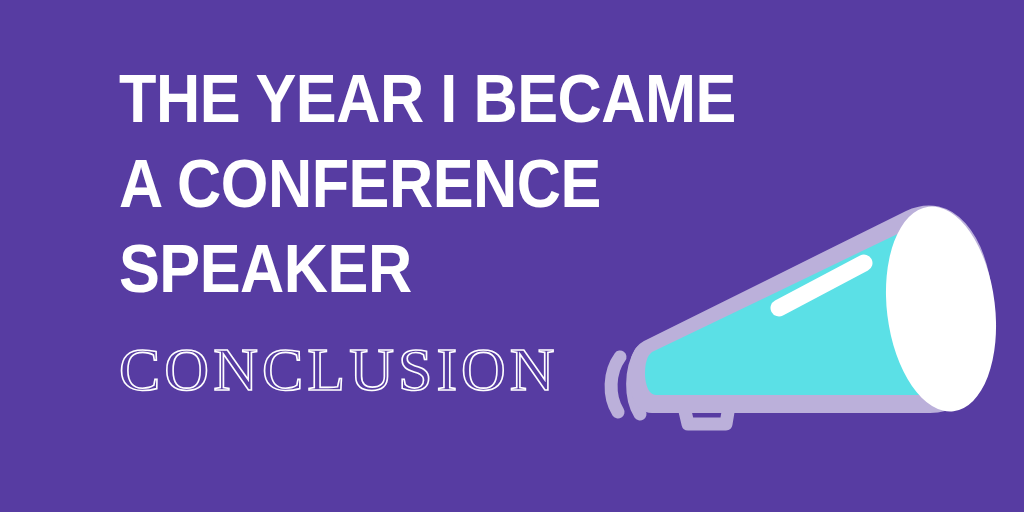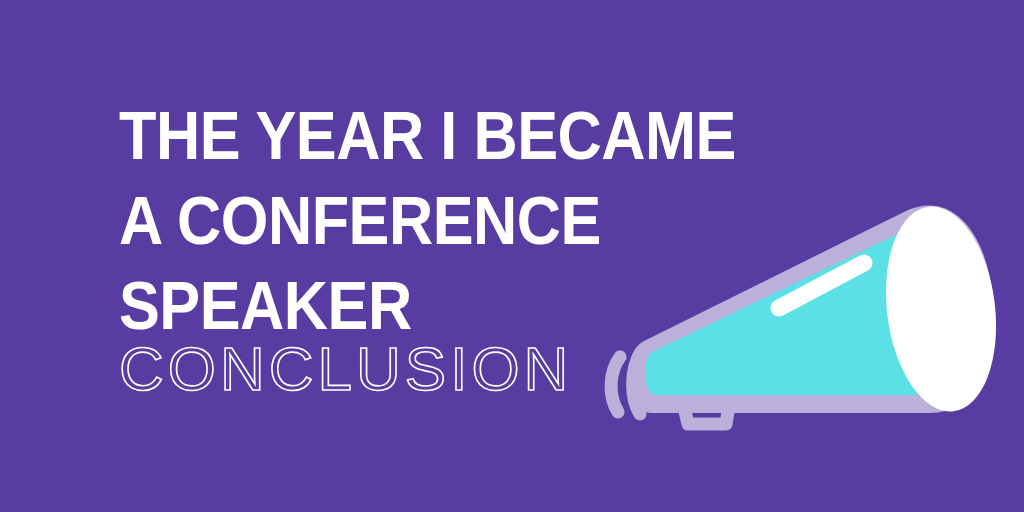--- a/index.html
+++ b/index.html
@@ -17,42 +17,41 @@
     -webkit-font-smoothing: antialiased;
   }
 
   
   #headline-block {
     position: absolute;
     left: 119px;
     top: 56px;
     width: 740px;
     z-index: 3;
-    margin-top: 37px;
   }
   .headline-line {
     display: block;
     font-family: "Liberation Sans", sans-serif;
     font-weight: 700;
     font-size: 68px;
     line-height: 85px;
     letter-spacing: -0.5px;
     color: #FFFFFF;
     white-space: nowrap;
     transform: scaleX(0.90);
     transform-origin: left center;
     margin: 0;
   }
 
   #subtitle {
     position: absolute;
     left: 119px;
     top: 336px;
     z-index: 3;
-    font-family: Liberation Sans, sans-serif;
+    font-family: Liberation Serif, serif;
     font-weight: 300;
     font-size: 62px;
     line-height: 66px;
     letter-spacing: 4px;
     color: #FFFFFF;
     white-space: nowrap;
     margin: 0;
     -webkit-text-stroke: 0px;
   }
   

